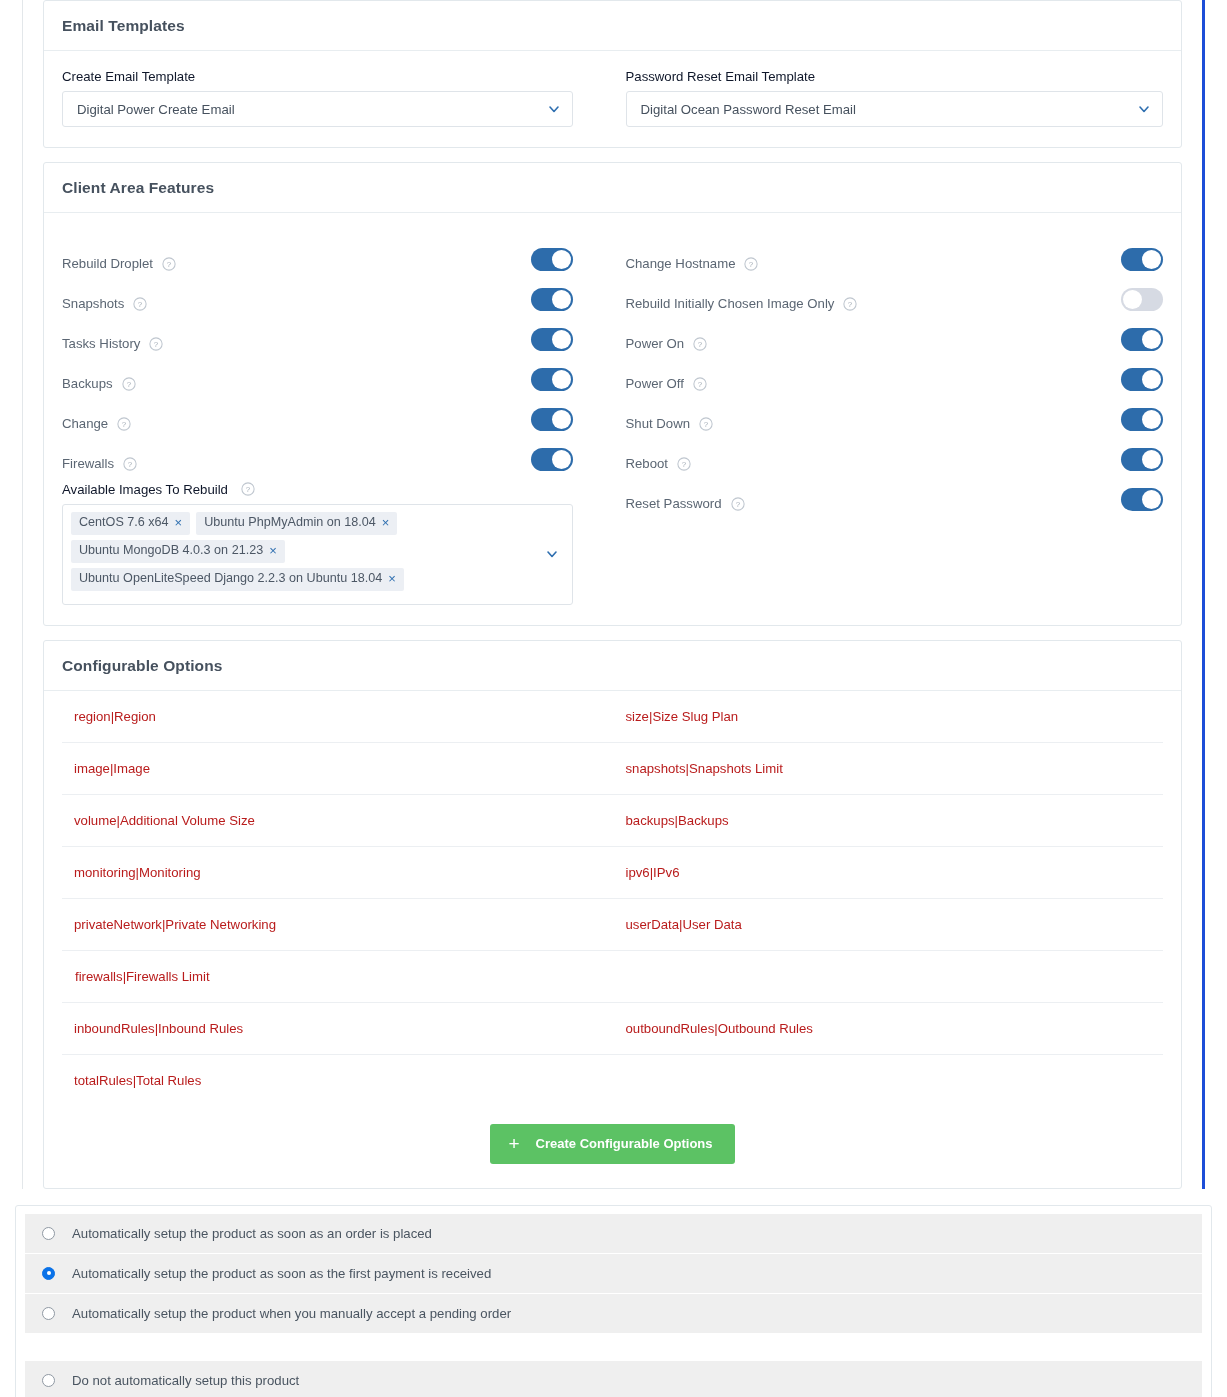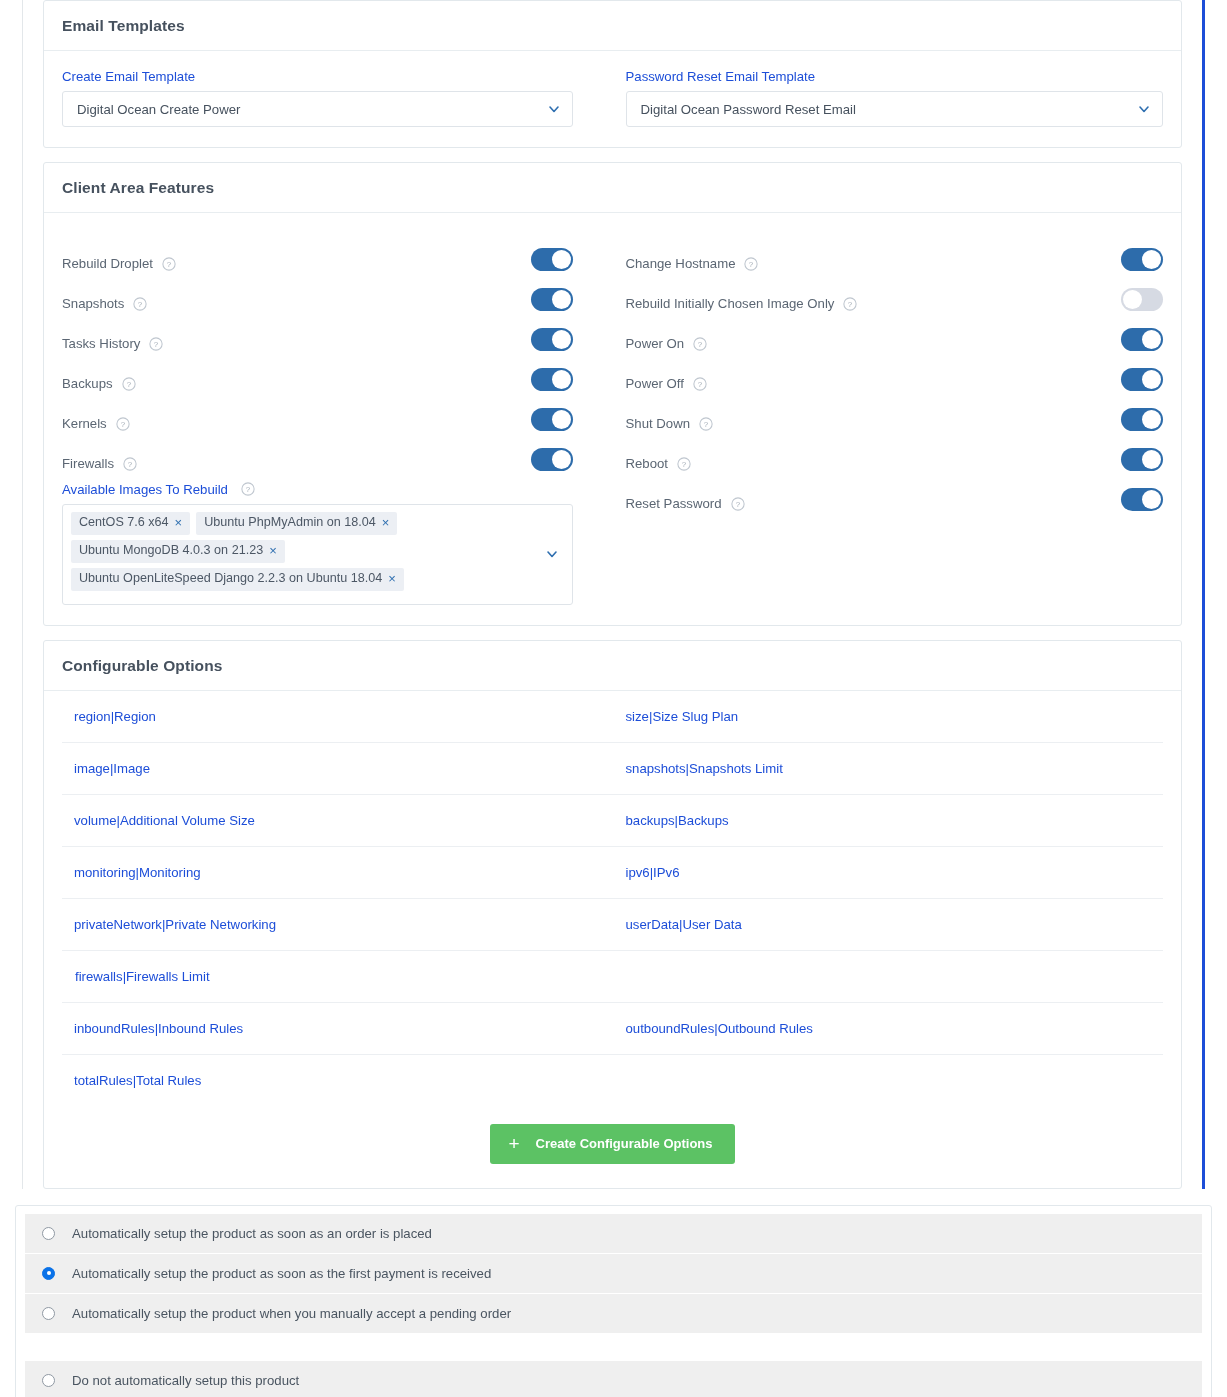--- a/index.html
+++ b/index.html
@@ -48,21 +48,21 @@
   .cols {
     display: flex;
     width: 100%;
   }
   .col { width: 50%; padding-right: 40px; }
   .col:last-child { padding-right: 0; padding-left: 13px; }
 
   
   .field-label {
     font-size: 13.2px;
-    color: #1d4ed8;
+    color: #0f172a;
     margin-bottom: 7px;
     display: block;
     font-weight: 400;
   }
   .select-box {
     position: relative;
     height: 36px;
     border: 1px solid #dfe4e9;
     border-radius: 3px;
     background: #fff;
@@ -148,21 +148,21 @@
   
   .cfg-row {
     display: flex;
     border-bottom: 1px solid #eceff2;
   }
   .cfg-row:last-of-type { border-bottom: none; }
   .cfg-cell {
     width: 50%;
     padding: 18px 0 18px 0;
     font-size: 13.2px;
-    color: #1d4ed8;
+    color: #b91c1c;
   }
   .cfg-cell.left { padding-left: 12px; }
   .cfg-cell.right { padding-left: 13px; }
   .cfg-table { padding: 0 6px; }
 
   .btn-wrap { text-align: center; padding: 18px 0 10px 0; }
   .btn-green {
     display: inline-flex;
     align-items: center;
     gap: 16px;
@@ -257,21 +257,21 @@
 
     <section class="panel">
       <div class="panel-head">
         <span class="panel-title">Email Templates</span>
       </div>
       <div class="panel-body">
         <div class="cols">
           <div class="col">
             <label class="field-label">Create Email Template</label>
             <div class="select-box">
-              <span>Digital Ocean Create Power</span>
+              <span>Digital Power Create Email</span>
               <span class="chev">
                 <svg viewBox="0 0 12 12" width="12" height="12">
                     <path d="M2 4 L6 8.5 L10 4" fill="none" stroke="#2f6fb0" stroke-width="1.6" stroke-linecap="round" stroke-linejoin="round"></path>
                   </svg>
               </span>
             </div>
           </div>
           <div class="col">
             <label class="field-label">Password Reset Email Template</label>
             <div class="select-box">
@@ -341,21 +341,21 @@
                       <circle cx="8" cy="8" r="7" fill="none" stroke="#b3bcc6" stroke-width="1.2"></circle>
                       <text x="8" y="11.4" font-size="9" fill="#96a1ac" text-anchor="middle" font-family="Liberation Sans, sans-serif">?</text>
                     </svg>
                   </span>
                   <span class="toggle-spacer"></span>
                   <span class="switch">
                     <span class="knob"></span>
                   </span>
                 </div>
                 <div class="toggle-row">
-                  <span class="toggle-label">Kernels</span>
+                  <span class="toggle-label">Change</span>
                   <span class="help-icon">
                     <svg viewBox="0 0 16 16" width="14" height="14">
                       <circle cx="8" cy="8" r="7" fill="none" stroke="#b3bcc6" stroke-width="1.2"></circle>
                       <text x="8" y="11.4" font-size="9" fill="#96a1ac" text-anchor="middle" font-family="Liberation Sans, sans-serif">?</text>
                     </svg>
                   </span>
                   <span class="toggle-spacer"></span>
                   <span class="switch">
                     <span class="knob"></span>
                   </span>

